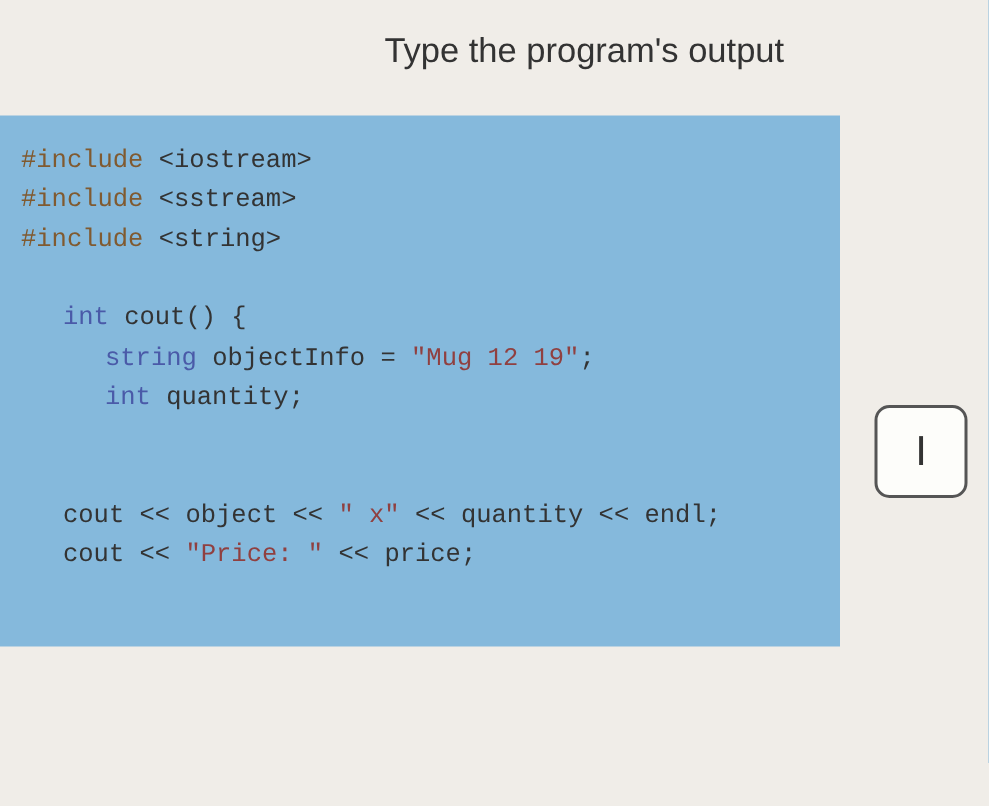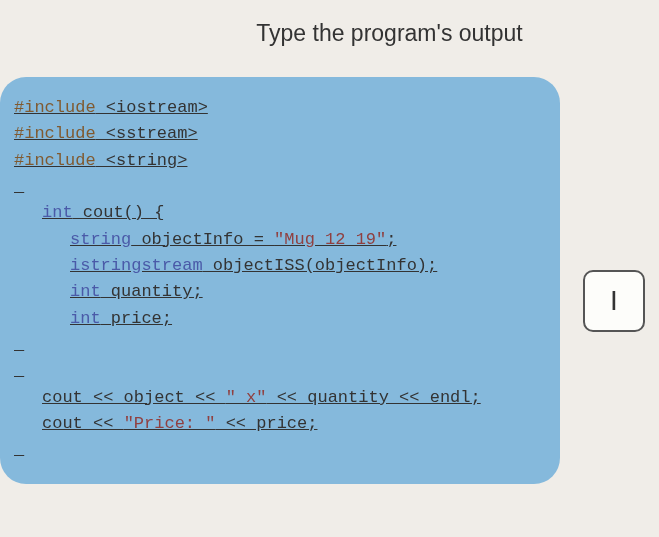--- a/index.html
+++ b/index.html
@@ -1,19 +1,18 @@
 <!DOCTYPE html>
 <html><head>
   <meta charset="utf-8">
   <style>
     * {
       margin: 0;
       padding: 0;
       box-sizing: border-box;
-      border-radius: 26px;
     }
     body {
       width: 659px;
       height: 537px;
       background: #f0ede8;
       font-family: Arial, sans-serif;
       position: relative;
       overflow: hidden;
     }
     .header {
@@ -44,21 +43,20 @@
       margin-left: 28px;
     }
     .kw-keyword {
       color: #c04040;
     }
     .kw-string {
       color: #904040;
     }
     .code-line {
       white-space: pre;
-      text-decoration: underline;
     }
     .indent {
       padding-left: 28px;
     }
     .answer-box {
       position: absolute;
       right: 14px;
       top: 270px;
       width: 62px;
       height: 62px;
@@ -82,23 +80,21 @@
   <div class="header-title">Type the program's output</div>
 </div>
 
 <div class="code-block">
   <div class="code-line"><span class="kw-preproc">#include</span><span> &lt;iostream&gt;</span></div>
   <div class="code-line"><span class="kw-preproc">#include</span><span> &lt;sstream&gt;</span></div>
   <div class="code-line"><span class="kw-preproc">#include</span><span> &lt;string&gt;</span></div>
   <div class="code-line">&nbsp;</div>
   <div class="code-line"><span class="kw-type">int</span><span> cout() {</span></div>
   <div class="code-line indent"><span class="kw-type">string</span><span> objectInfo = </span><span class="kw-string">"Mug 12 19"</span><span>;</span></div>
-  <div class="code-line indent"><span class="kw-type">istringstream</span><span> objectISS(objectInfo);</span></div>
   <div class="code-line indent"><span class="kw-type">int</span><span> quantity;</span></div>
-  <div class="code-line indent"><span class="kw-type">int</span><span> price;</span></div>
   <div class="code-line">&nbsp;</div>
   <div class="code-line">&nbsp;</div>
   <div class="code-line indent"><span>cout &lt;&lt; object &lt;&lt; </span><span class="kw-string">" x"</span><span> &lt;&lt; quantity &lt;&lt; endl;</span></div>
   <div class="code-line indent"><span>cout &lt;&lt; </span><span class="kw-string">"Price: "</span><span> &lt;&lt; price;</span></div>
   <div class="code-line">&nbsp;</div>
 
 </div>
 
 <div class="answer-box">
   <span class="cursor-icon">I</span>

